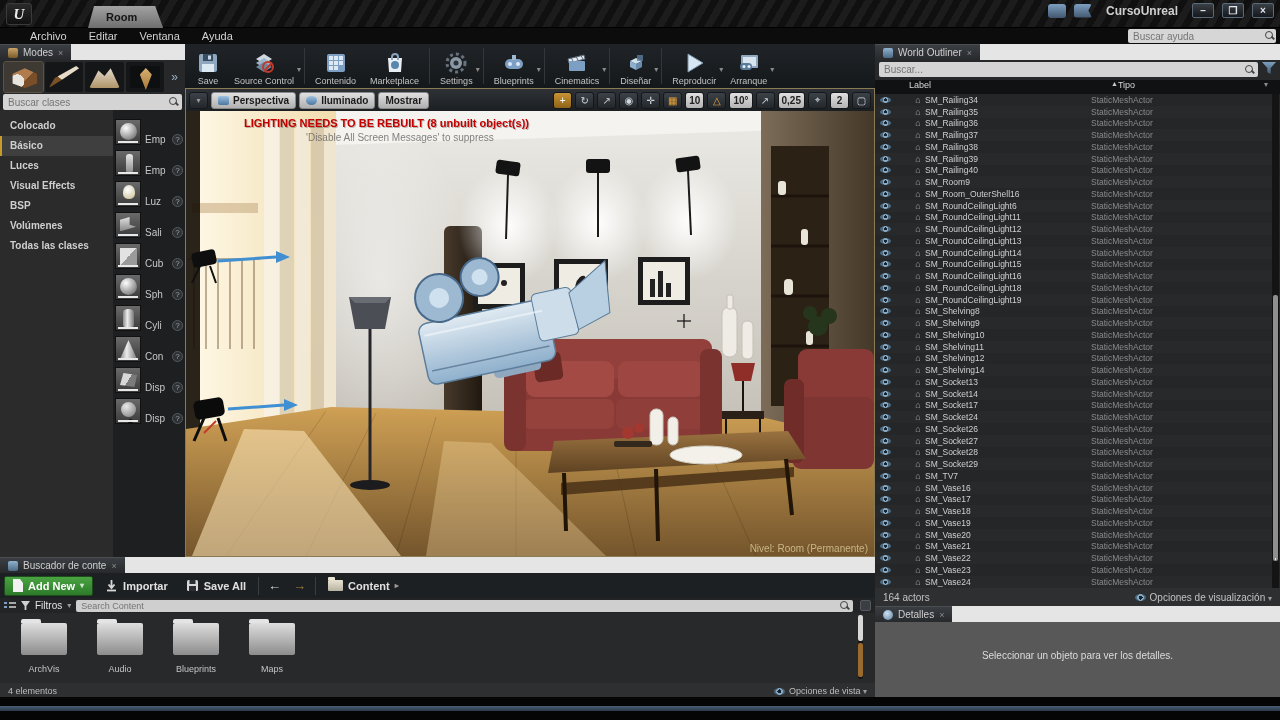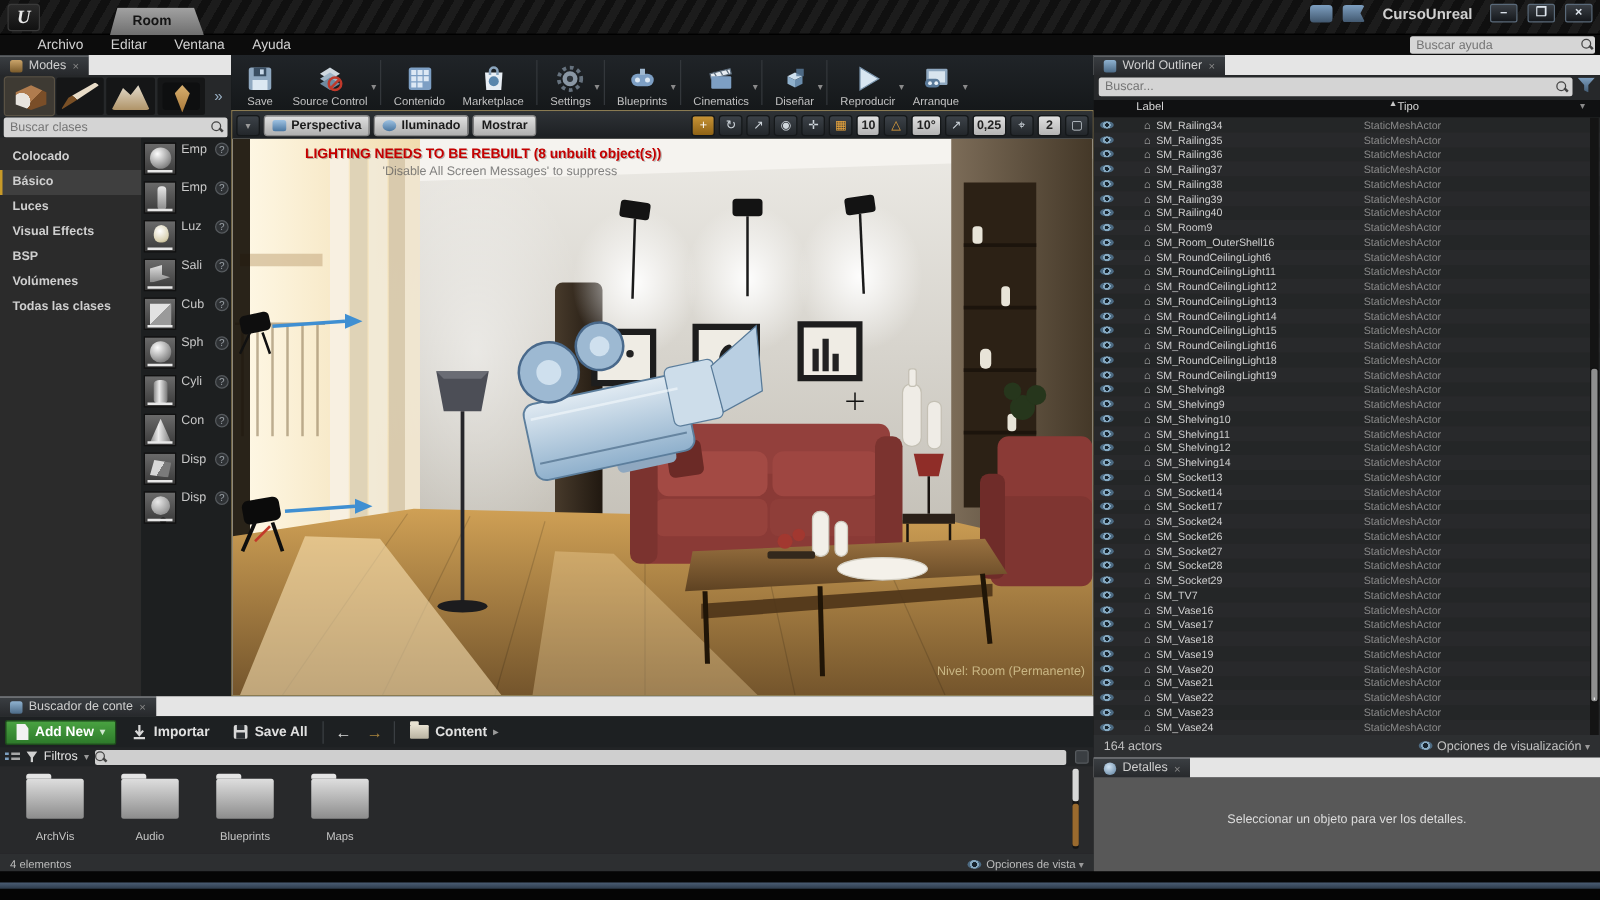--- a/index.html
+++ b/index.html
@@ -62,21 +62,21 @@
     background:linear-gradient(#d8b070,#a87838); clip-path:polygon(50% 0,100% 30%,50% 100%,0 30%); }
   .mode-expand { width:18px; color:#9ab0c4; font-size:12px; line-height:30px; text-align:center; }
   .search-row { height:16px; margin:0 3px; background:#d4d4d4; border-radius:2px; display:flex; align-items:center; }
   .search-row input { flex:1; border:0; background:transparent; outline:none; font-size:10px; color:#333; padding-left:5px; font-family:"Liberation Sans",sans-serif; }
   .modes-body { display:flex; height:447px; }
   .cat-col { width:113px; background:#2b2b2b; padding-top:6px; }
   .cat { height:20px; line-height:20px; padding-left:10px; font-size:10px; font-weight:bold; color:#cfcfcf; position:relative; }
   .cat.sel { background:#3f3f3f; }
   .cat.sel::before { content:""; position:absolute; left:0; top:0; bottom:0; width:2px; background:#c89a28; }
   .item-col { flex:1; background:#1d1f20; padding:4px 2px; overflow:hidden; }
-  .mode-item { height:31px; display:flex; align-items:flex-start; gap:4px; }
+  .mode-item { height:31px; display:flex; align-items:flex-end; gap:4px; }
   .thumb { width:26px; height:26px; background:linear-gradient(#6a6a6a,#3a3a3a); border:1px solid #111;
     position:relative; flex:0 0 26px; }
   .thumb::after { content:""; position:absolute; left:2px; right:2px; bottom:1px; height:2px; background:#e8e8e8; }
   .thumb::before { content:""; position:absolute; }
   .sh-sphere::before { left:4px; top:3px; width:17px; height:17px; border-radius:50%;
     background:radial-gradient(circle at 35% 30%,#fdfdfd,#9a9a9a 60%,#555); }
   .sh-figure::before { left:10px; top:3px; width:7px; height:19px; border-radius:3px;
     background:linear-gradient(#e8e8e8,#8a8a8a); }
   .sh-bulb::before { left:7px; top:3px; width:12px; height:14px; border-radius:50% 50% 40% 40%;
     background:radial-gradient(circle at 40% 35%,#fff,#d8d0b0 70%,#9a9260); }
@@ -119,21 +119,21 @@
     border-radius:3px; color:#cfd6dc; font-size:10px; display:flex; align-items:center; justify-content:center;
     padding:0 3px; }
   .vtool.on { background:linear-gradient(#c79335,#8f6316); color:#fff; }
   .vtool.num { background:linear-gradient(#e0e0e0,#b4b4b4); color:#222; font-weight:bold; }
   .vtool .oj { color:#e8a43c; }
 
   .scene { position:relative; width:688px; height:445px; overflow:hidden; background:#c9c5be; }
   .vp-warning1 { position:absolute; left:58px; top:6px; color:#c40000; font-size:11px; font-weight:bold;
     text-shadow:1px 1px 0 rgba(0,0,0,.25); }
   .vp-warning2 { position:absolute; left:120px; top:21px; color:rgba(90,90,90,.75); font-size:10px; }
-  .vp-level { position:absolute; right:6px; bottom:13px; color:#c9b684; font-size:10px; }
+  .vp-level { position:absolute; right:6px; bottom:2px; color:#c9b684; font-size:10px; }
 
   
   .content-browser { position:absolute; left:0; top:557px; width:875px; height:140px; background:#222426; }
   .cb-toolbar { height:25px; background:#1d2022; display:flex; align-items:center; gap:6px; padding:0 4px; }
   .addnew { height:20px; background:linear-gradient(#4aa342,#2d7a2a); border:1px solid #1d4d1b; border-radius:2px;
     color:#fff; font-size:11px; font-weight:bold; display:flex; align-items:center; gap:5px; padding:0 8px; }
   .page-ico { width:10px; height:13px; background:#f2f2f2; clip-path:polygon(0 0,70% 0,100% 30%,100% 100%,0 100%); }
   .cbt { display:flex; align-items:center; gap:5px; color:#e0e0e0; font-size:11px; font-weight:bold; padding:0 6px; }
   .csep { width:1px; height:18px; background:#3a3e42; }
   .nav-arrow { font-size:13px; font-weight:bold; color:#d8d8d8; padding:0 3px; }
@@ -744,20 +744,21 @@
         <span>Content</span>
         <span class="caret-s">▸</span>
       </div>
     </div>
     <div class="cb-filter">
       <span class="list-ico"></span>
       <span class="funnel"></span>
       <span class="filter-lbl">Filtros</span>
       <span class="caret-s">▾</span>
       <div class="cb-search">
+        <input placeholder="Search Content" style="">
         <span class="mag"></span>
       </div>
       <span class="mini-save"></span>
     </div>
     <div class="cb-assets" id="cb-assets">
       <div class="fcell">
           <div class="folder-big"></div>
           <div class="flabel">ArchVis</div>
         </div>
         <div class="fcell">

